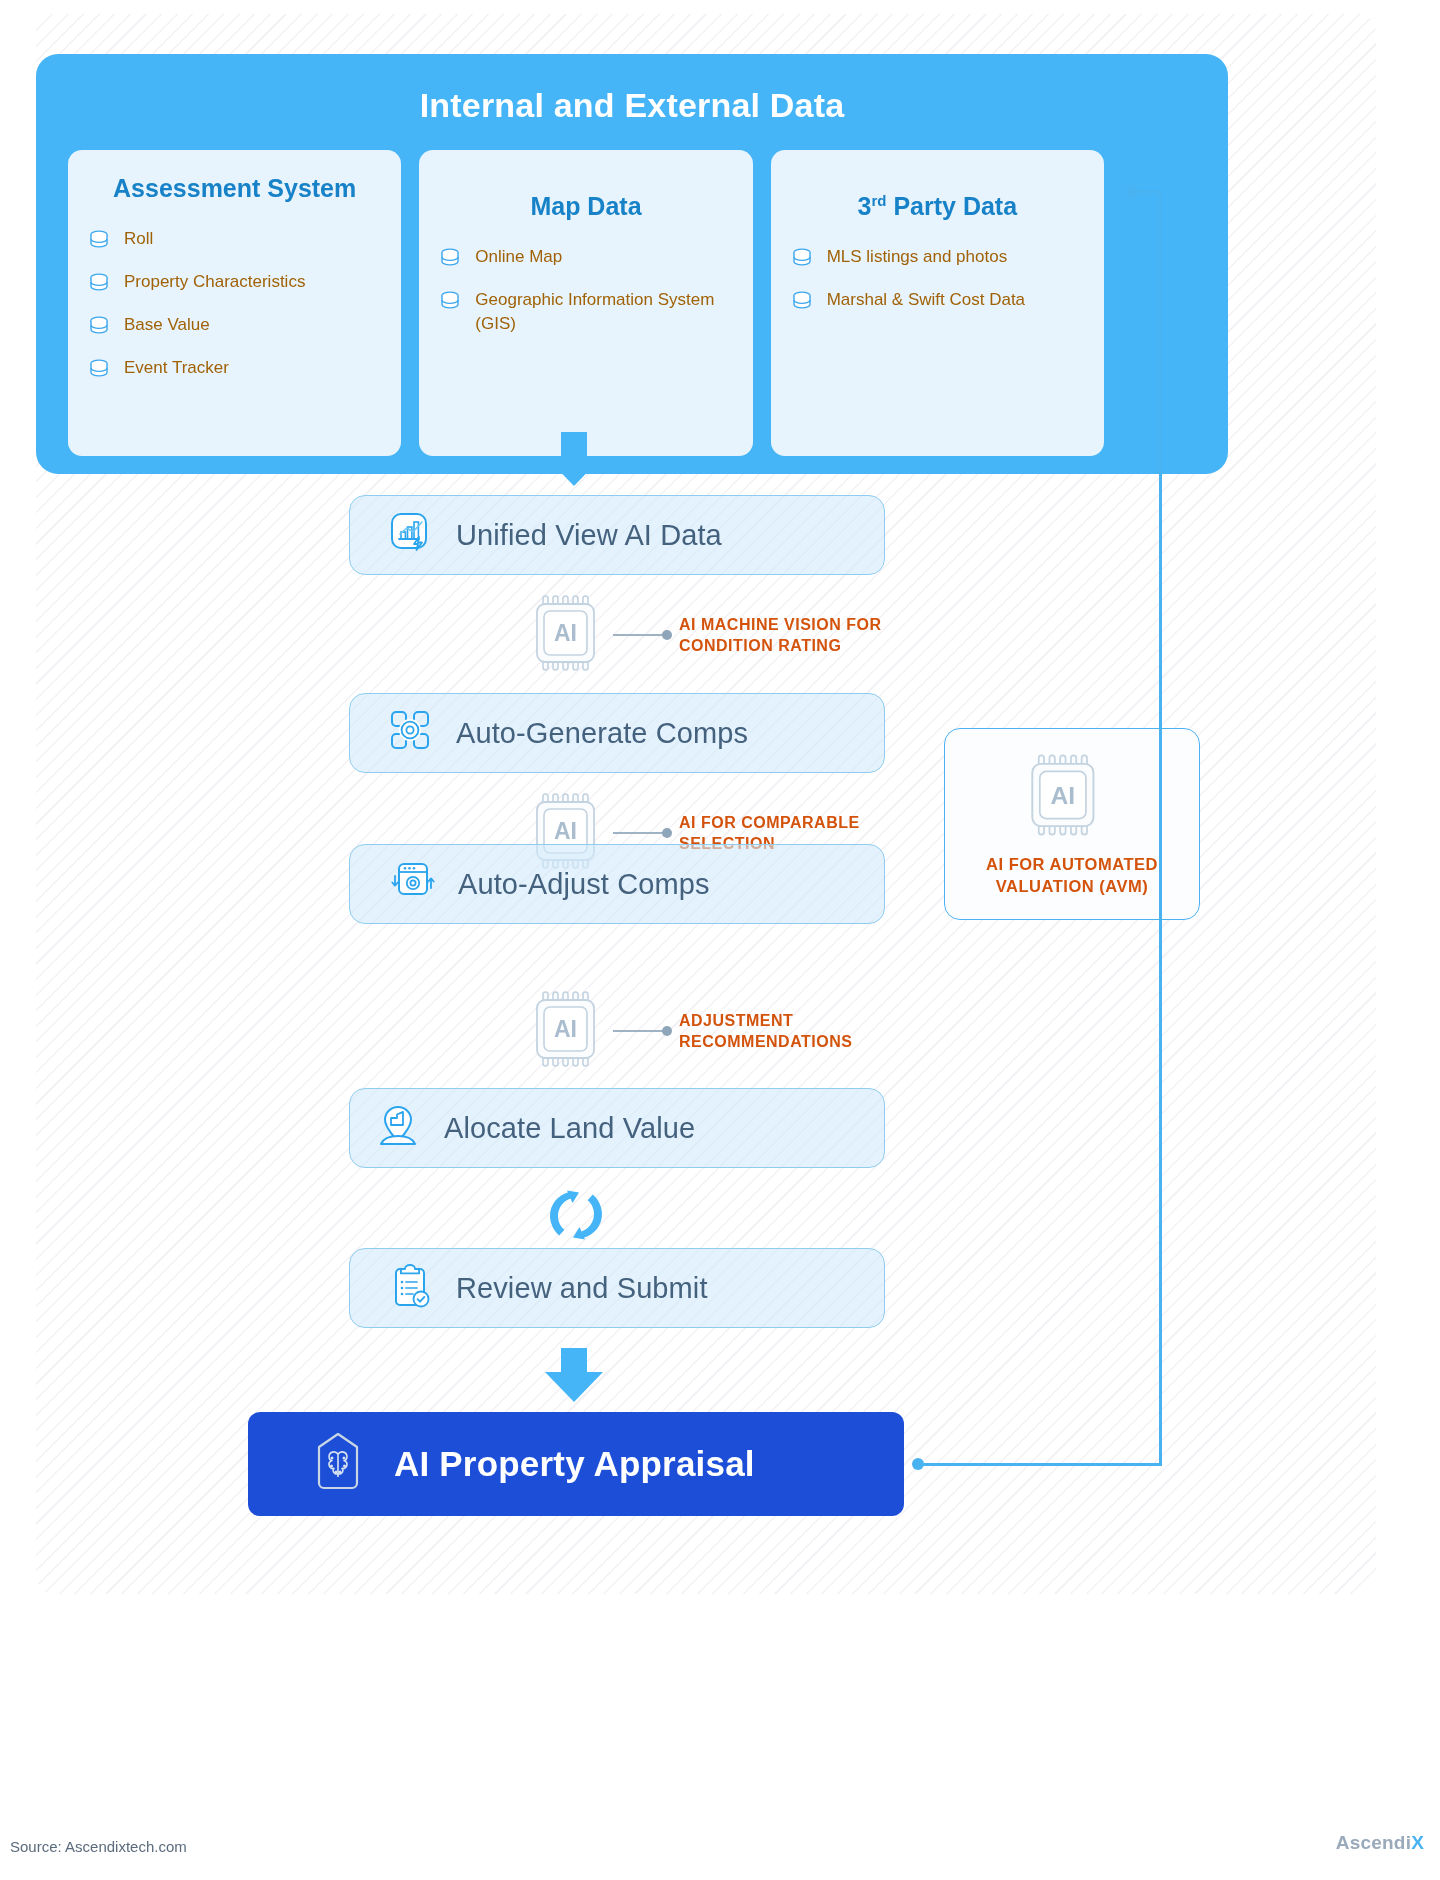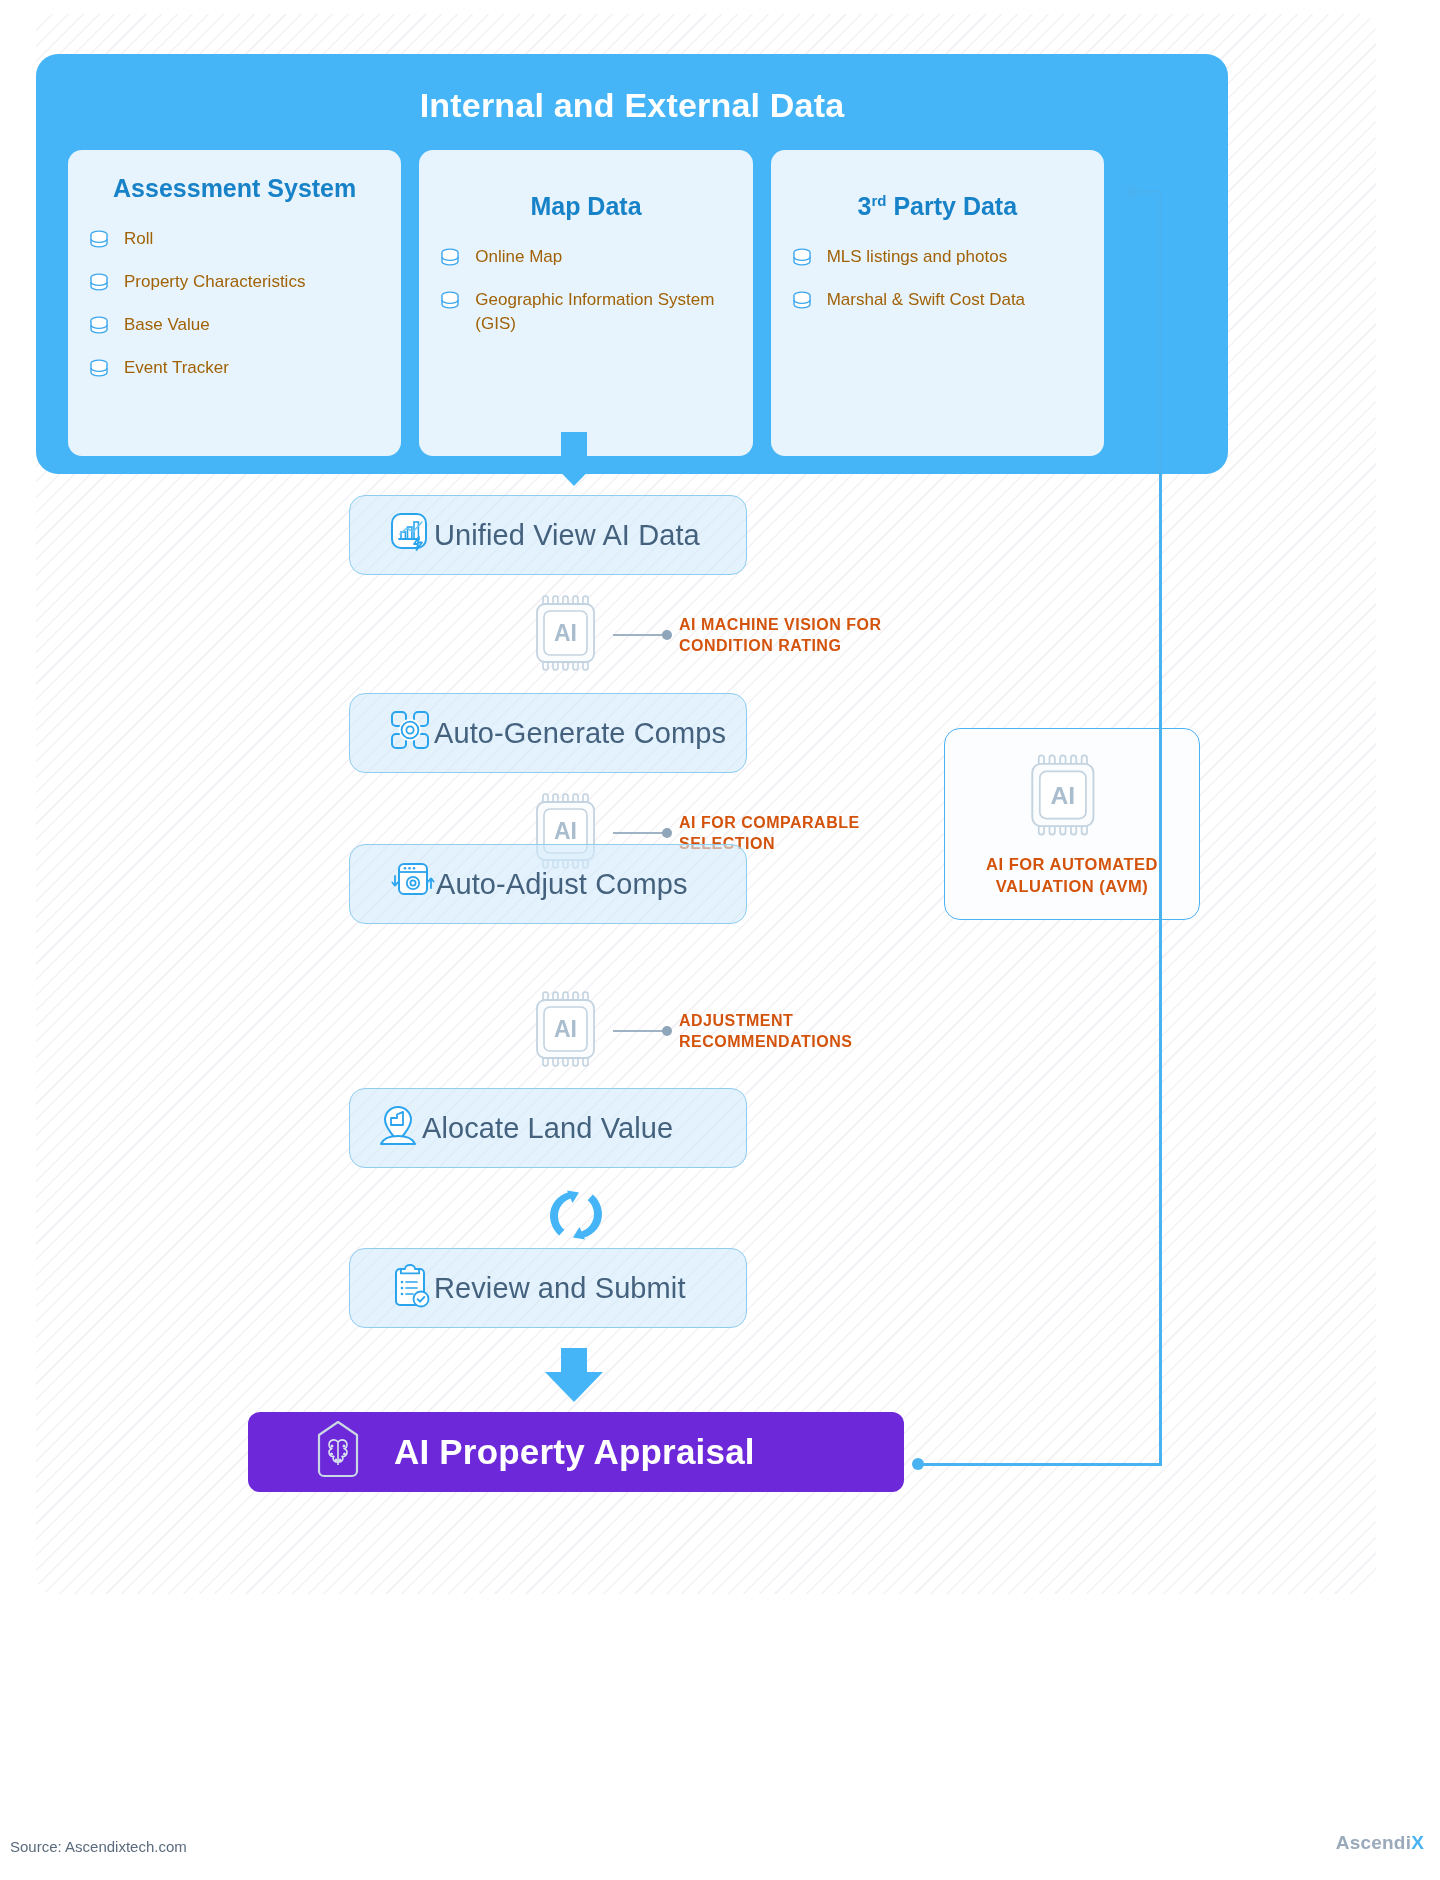--- a/index.html
+++ b/index.html
@@ -77,28 +77,29 @@
   .db-icon { flex: 0 0 auto; margin-top: 1px; }
   .item-label {
     font-size: 17px;
     color: #a16207;
     line-height: 1.45;
   }
 
   
   .flow-box {
     position: absolute;
-    width: 398px; left: 349px;
+    width: 536px; left: 349px;
     height: 80px;
     background: rgba(208,234,250,0.60);
     border: 1.4px solid #8FCDF0;
     border-radius: 16px;
     display: flex;
     align-items: center;
     padding-left: 38px;
+    gap: 22px;
   }
   .flow-box .label {
     font-size: 29px;
     color: #44617E;
     letter-spacing: .1px;
   }
 
   
   .arrow-down {
     position: absolute;
@@ -162,22 +163,22 @@
     text-transform: uppercase;
   }
 
   
   .sync-wrap { position: absolute; left: 545px; top: 1182px; }
 
   
   .final-bar {
     position: absolute;
     left: 248px; top: 1412px;
-    width: 656px; height: 80px;
-    background: #6d28d9;
+    width: 656px; height: 104px;
+    background: #1d4ed8;
     border-radius: 12px;
     display: flex;
     align-items: center;
     padding-left: 62px;
     gap: 28px;
   }
   .final-bar .label {
     color: #ffffff;
     font-size: 35px;
     font-weight: bold;

